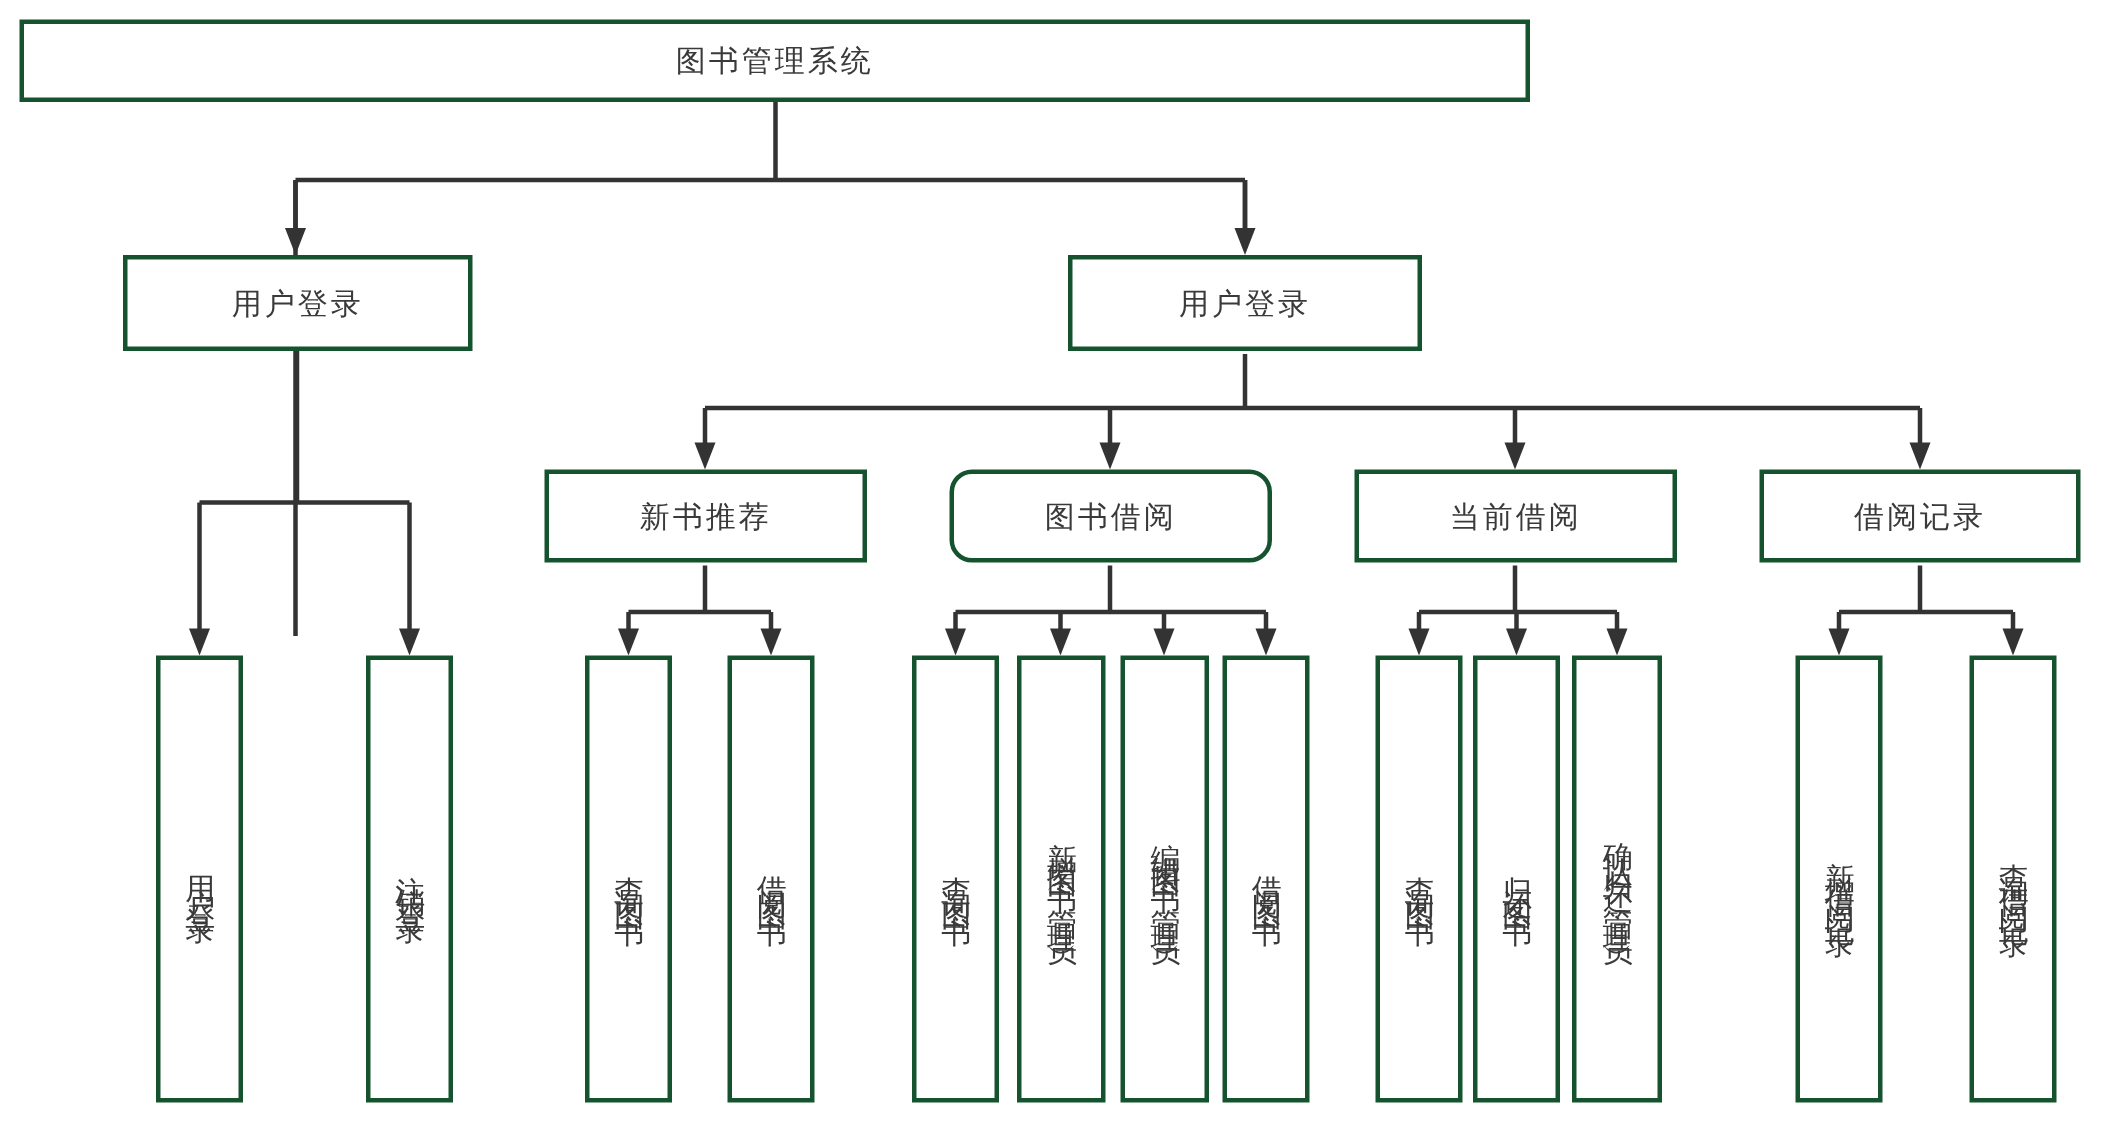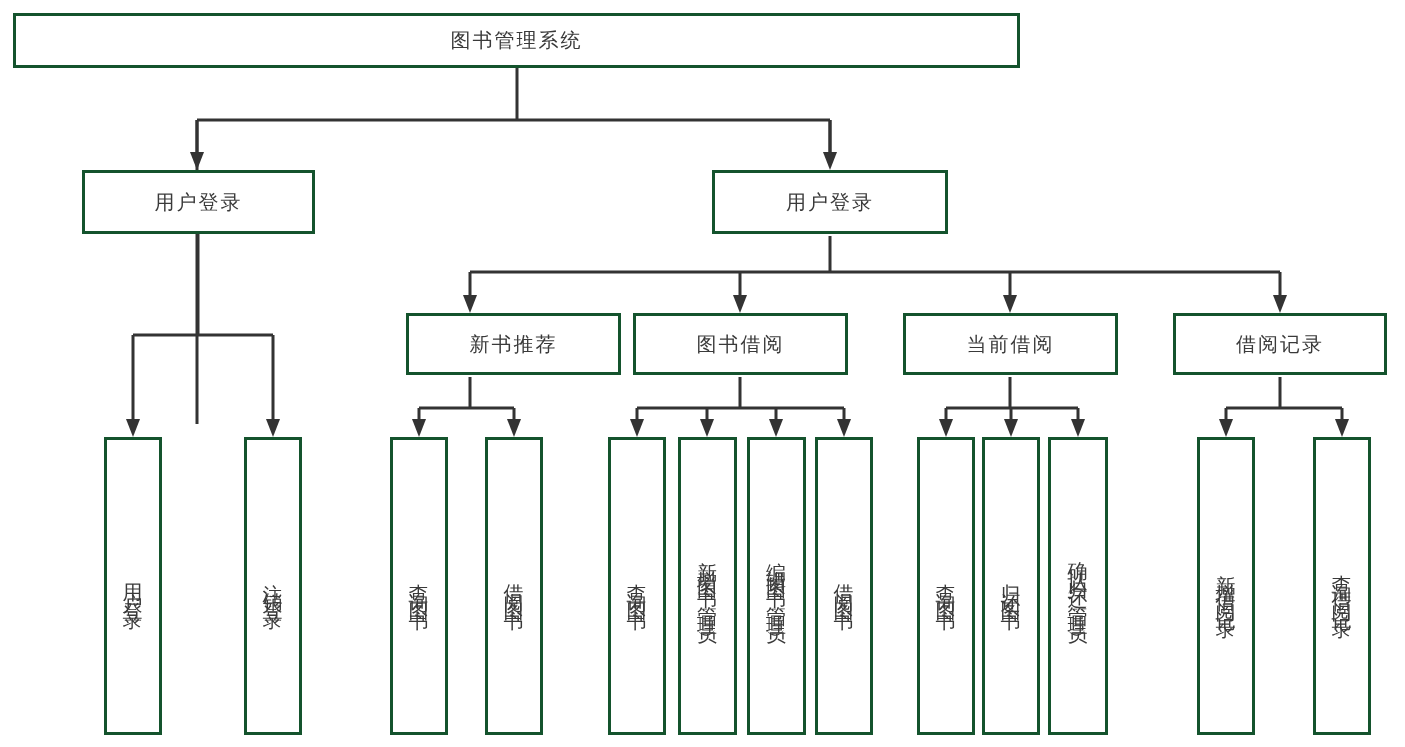--- a/index.html
+++ b/index.html
@@ -107,22 +107,22 @@
       <polygon points="1219,419 1233,419 1226,437"></polygon>
       <polygon points="1335,419 1349,419 1342,437"></polygon>
     </g>
   </svg>
 
   <div class="box h" style="left:13px; top:13px; width:1007px; height:55px;">图书管理系统</div>
 
   <div class="box h" style="left:82px; top:170px; width:233px; height:64px;">用户登录</div>
   <div class="box h" style="left:712px; top:170px; width:236px; height:64px;">用户登录</div>
 
-  <div class="box h" style="left:363px; top:313px; width:215px; height:62px;margin-left:43px;">新书推荐</div>
-  <div class="box h" style="left:633px; top:313px; width:215px; height:62px;">图书借阅</div>
+  <div class="box h" style="left:363px; top:313px; width:215px; height:62px;">新书推荐</div>
+  <div class="box h" style="left:633px; top:313px; width:215px; height:62px;border-radius:15px;">图书借阅</div>
   <div class="box h" style="left:1173px; top:313px; width:214px; height:62px;">借阅记录</div>
   <div class="box h" style="left:903px; top:313px; width:215px; height:62px;">当前借阅</div>
 
   <div class="box v" style="left:104px; top:437px; width:58px; height:298px;">用户登录</div>
   <div class="box v" style="left:244px; top:437px; width:58px; height:298px;">注销登录</div>
 
   <div class="box v" style="left:390px; top:437px; width:58px; height:298px;">查询图书</div>
   <div class="box v" style="left:485px; top:437px; width:58px; height:298px;">借阅图书</div>
 
   <div class="box v" style="left:608px; top:437px; width:58px; height:298px;">查询图书</div>

